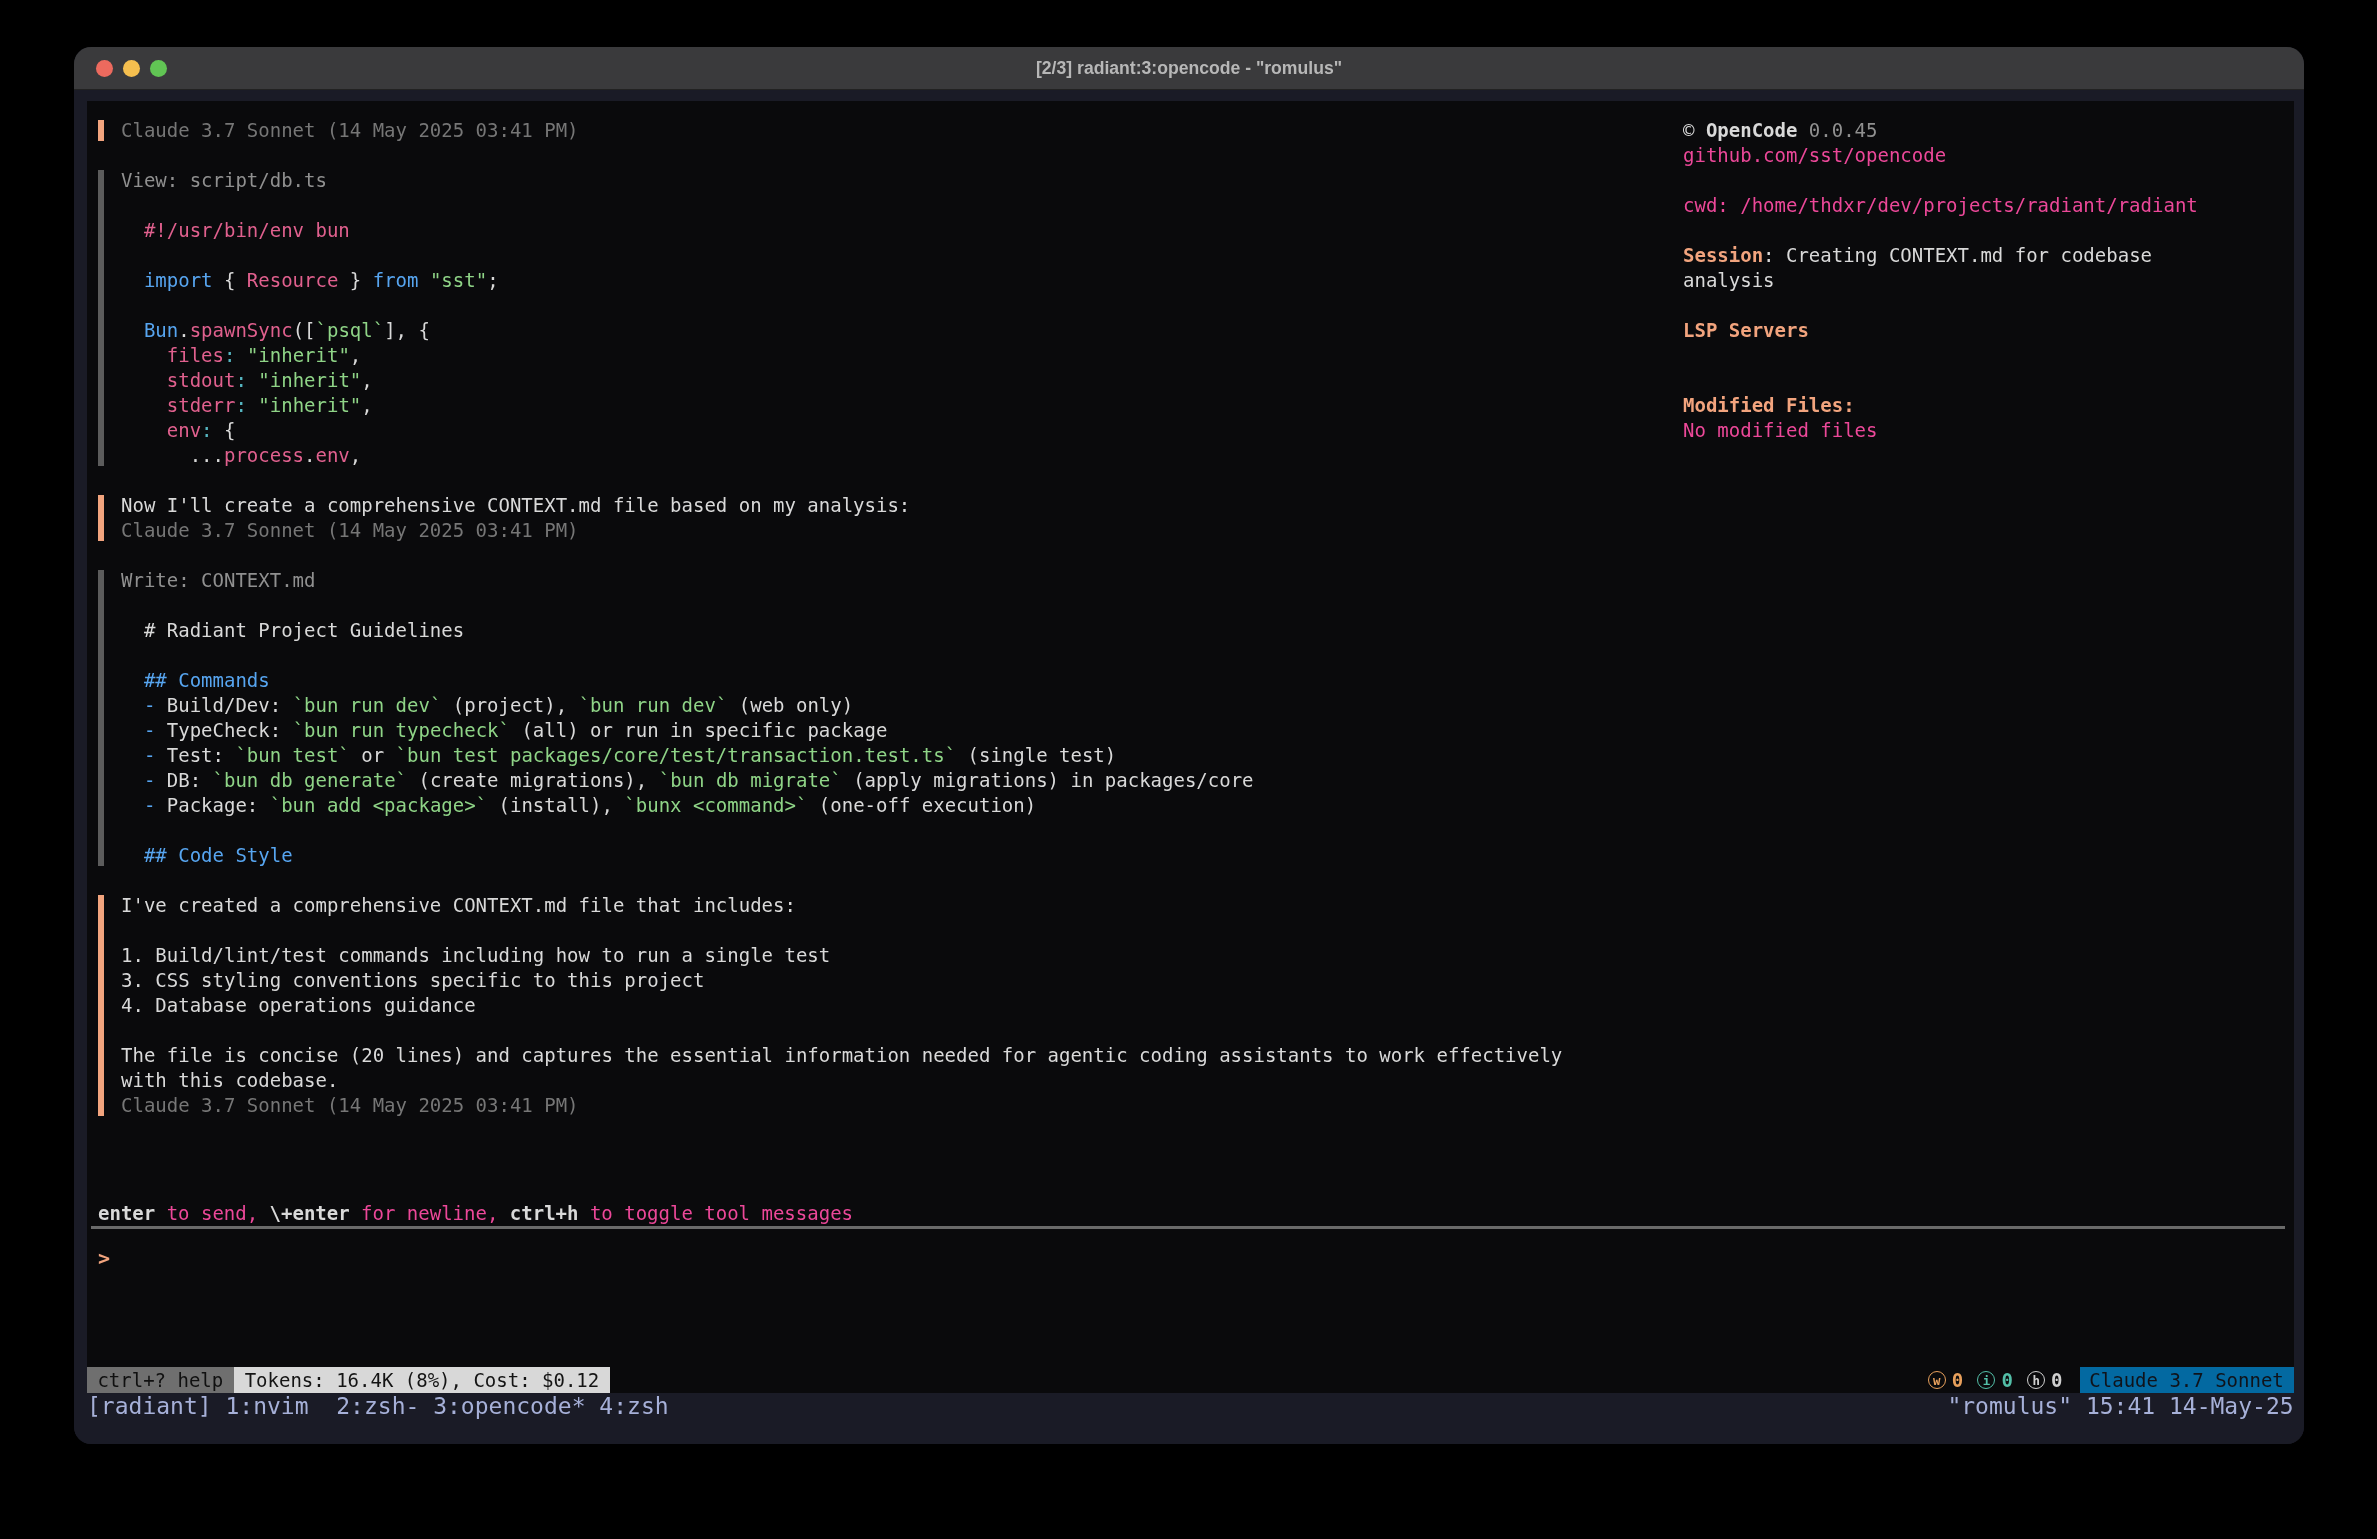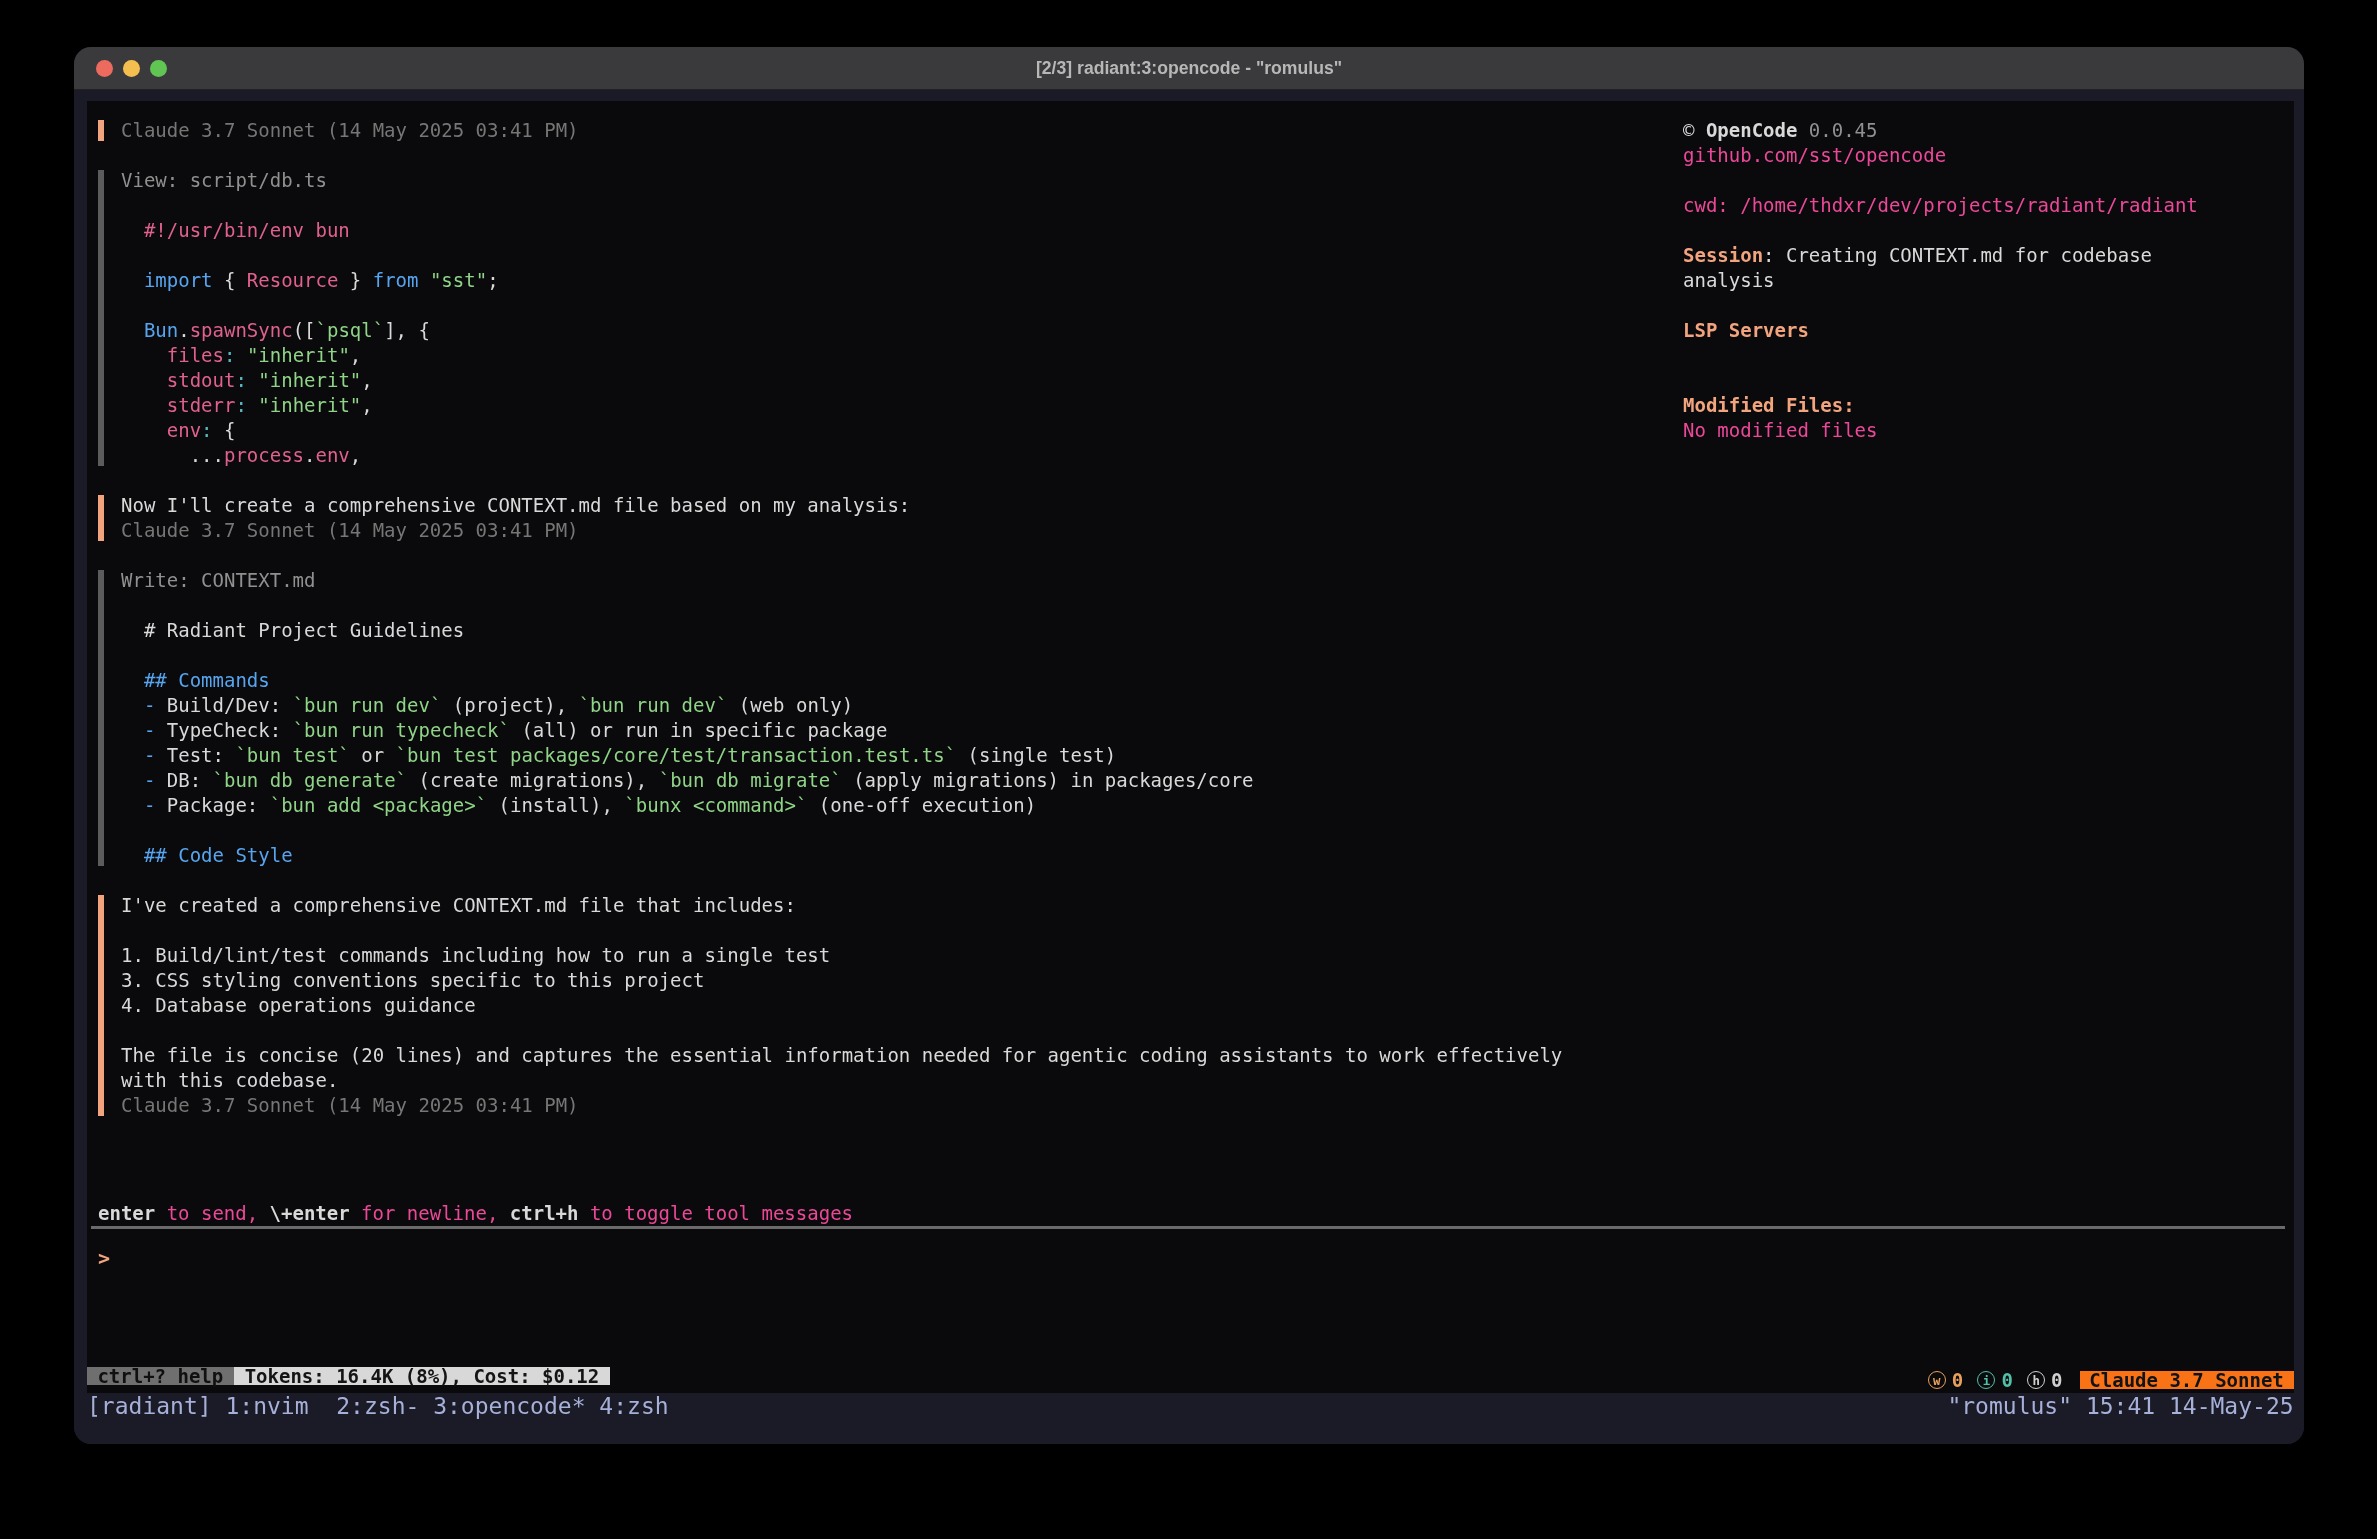--- a/index.html
+++ b/index.html
@@ -57,34 +57,34 @@
   .bar-gray   { background:#5c5c5c; }
 
   .hint { margin-left:11px; flex:0 0 auto; }
   .rule { flex:0 0 auto; height:2.6px; background:#6a6a6a; margin:0 9px 0 3.9px; }
   .prompt-area { flex:0 0 138px; padding:17px 0 0 11px; cursor:text; }
   .prompt-char { color:#f2a47e; font-weight:bold; font-size:20px; line-height:25px; }
 
   
   .statusbar { flex:0 0 26px; display:flex; justify-content:space-between; align-items:center; }
   .sb-left { display:flex; height:26px; }
-  .badge { display:inline-flex; align-items:center; height:18px; font-weight:bold; }
+  .badge { display:inline-flex; align-items:center; height:26px; font-weight:normal; }
   .badge-help   { background:#6f6f6f; color:#101010; padding:0 10.4px; }
   .badge-tokens { background:#d8d8d8; color:#141414; padding:0 11px; }
   .sb-right { display:flex; align-items:center; height:26px; }
   .diag { display:inline-flex; align-items:center; margin-right:14.4px; }
   .circle { width:18px; height:18px; border-radius:50%; display:inline-flex;
     align-items:center; justify-content:center; font-size:12.4px; font-weight:bold;
     margin-right:5.9px; }
   .circle.or { border:1.6px solid #e8a05c; color:#e8a05c; }
   .circle.te { border:1.6px solid #53bfa8; color:#53bfa8; }
   .circle.wh { border:1.6px solid #d0d0d0; color:#d0d0d0; }
   .count { font-weight:bold; }
   .count.or { color:#e8a05c; } .count.te { color:#53bfa8; } .count.wh { color:#d0d0d0; }
-  .badge-model { background:#f97316; color:#10131a; padding:0 9.8px; margin-left:2.6px; }
+  .badge-model { background:#0369a1; color:#10131a; padding:0 9.8px; margin-left:2.6px; }
 
   
   .tmuxbar { height:26px; margin:0 -10.4px 0 -13px; padding:0 10.4px 0 13px;
     background:#1a1b26; color:#a6b0d8; font-size:23px;
     display:flex; justify-content:space-between; align-items:center; }
   .tmuxbar span { white-space:pre; }
 </style>
 </head>
 <body>
 

